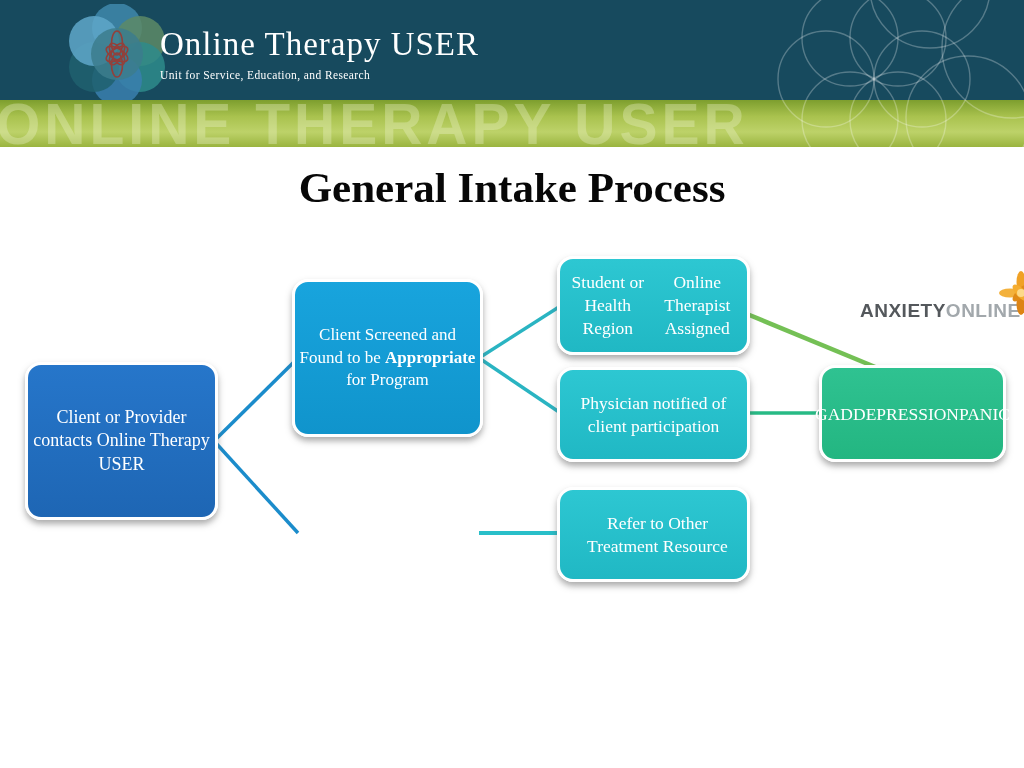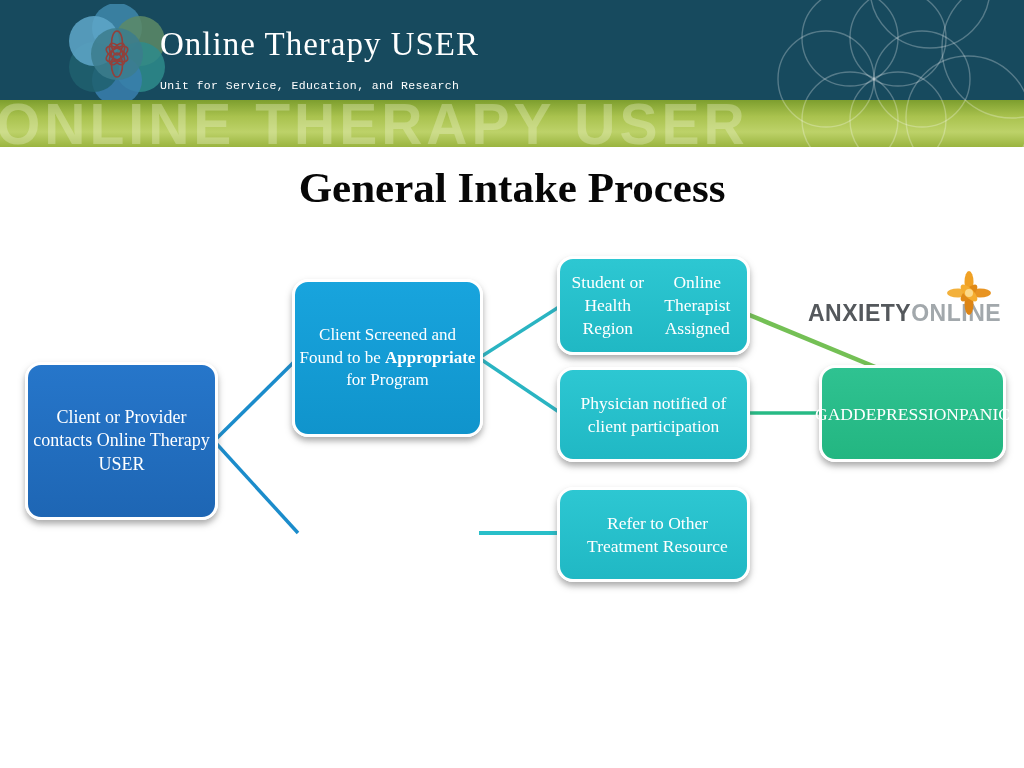--- a/index.html
+++ b/index.html
@@ -9,21 +9,21 @@
 
   
   .header{position:absolute;top:0;left:0;width:1024px;height:147px;background:#174a5e;}
   .stripe{position:absolute;left:0;top:100px;width:1024px;height:47px;overflow:hidden;
           background:linear-gradient(180deg,#7d9e2e 0%,#a9c24e 35%,#bdd269 68%,#9ab43f 100%);}
   .watermark{position:absolute;left:-4px;top:-9px;white-space:nowrap;
              font-family:"Liberation Sans", sans-serif;font-weight:bold;font-size:57px;
              letter-spacing:4px;color:rgba(236,244,204,0.34);}
   .brand{position:absolute;left:160px;top:26px;color:#ffffff;}
   .brand-title{font-family:"Liberation Serif", serif;font-size:33px;letter-spacing:1px;}
-  .brand-sub{font-family:Liberation Mono, monospace;font-size:11.5px;margin-top:16px;letter-spacing:0.4px;}
+  .brand-sub{font-family:Liberation Serif, serif;font-size:11.5px;margin-top:6px;letter-spacing:0.4px;}
   .logo-svg{position:absolute;left:58px;top:4px;}
   .deco-svg{position:absolute;right:0;top:0;pointer-events:none;}
 
   
   .page-title{position:absolute;top:163px;left:0;width:1024px;text-align:center;
               font-family:"Liberation Serif", serif;font-weight:bold;font-size:43px;color:#070707;}
 
   
   .connectors{position:absolute;top:0;left:0;z-index:1;pointer-events:none;}
   .node{position:absolute;z-index:2;box-sizing:border-box;border:3px solid #ffffff;
@@ -41,22 +41,22 @@
           background:linear-gradient(180deg,#2dc7d2 0%,#20b8c4 100%);}
   .n-assigned{top:256px;height:99px;}
   .n-assigned .para + .para{}
   .n-physician{top:367px;height:95px;}
   .n-refer{top:487px;height:95px;padding-left:12px;}
   .n-programs{left:819px;top:365px;width:187px;height:97px;font-size:17.5px;
               background:linear-gradient(180deg,#2fc291 0%,#23b681 100%);}
   .n-programs .prog-line{line-height:28px;}
 
   
-  .anx-logo{position:absolute;left:808px;top:300px;z-index:3;white-space:nowrap;
-            font-family:"Liberation Sans", sans-serif;font-weight:bold;font-size:23px;letter-spacing:0.5px;}
+  .anx-logo{position:absolute;left:860px;top:300px;z-index:3;white-space:nowrap;
+            font-family:"Liberation Sans", sans-serif;font-weight:bold;font-size:19px;letter-spacing:0.5px;}
   .anx-dark{color:#54585c;}
   .anx-light{color:#a2a8ac;}
   .anx-star{position:absolute;left:138px;top:-30px;}
 
   
   .footer{position:absolute;top:682px;left:0;width:1024px;text-align:center;color:#1b3a50;}
   .footer-site{font-size:15px;}
   .footer-dot{font-size:9px;line-height:13px;}
   .footer-phone{font-size:17.5px;}
 </style>

